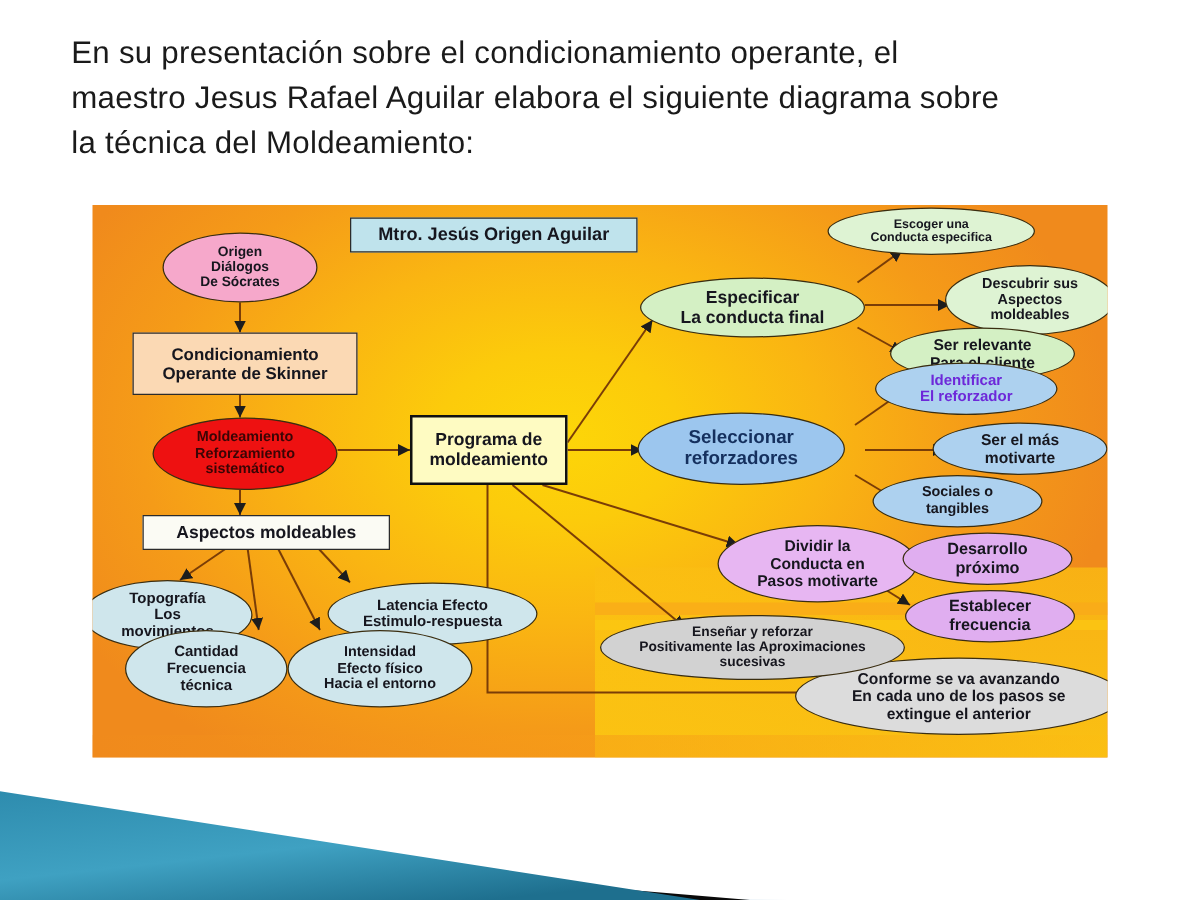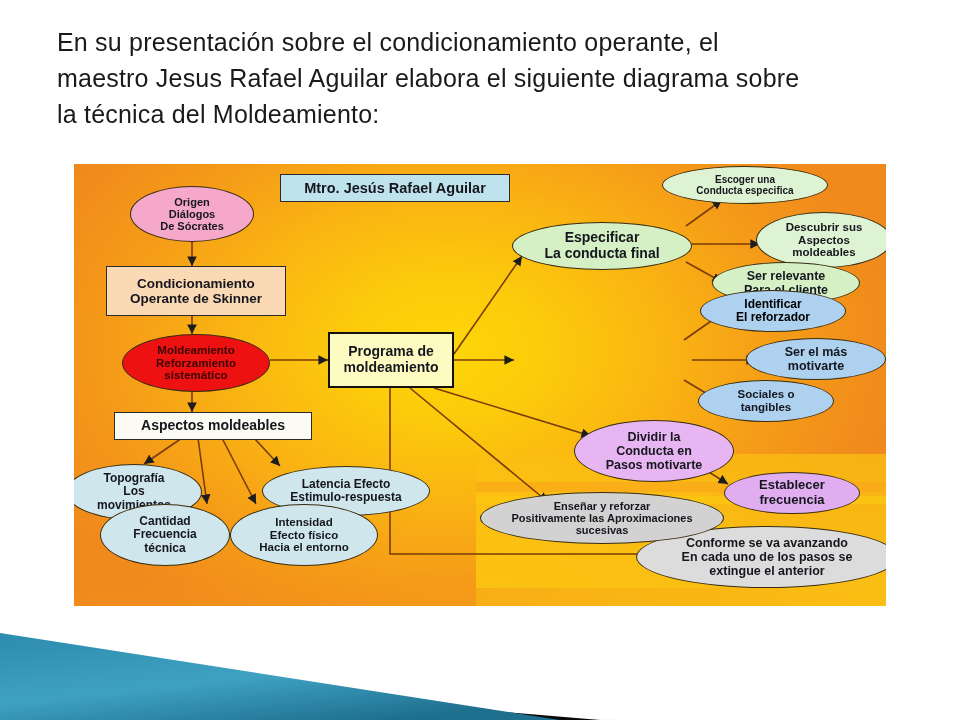--- a/index.html
+++ b/index.html
@@ -116,21 +116,21 @@
       <path d="M618,196 L682,196"></path>
 
       <path d="M610,216 L650,240"></path>
 
       <path d="M620,288 L652,284"></path>
 
       <path d="M622,300 L654,320"></path>
     </g>
   </svg>
 
-  <div class="node rect c-cyanbx" style="left:206px;top:10px;width:230px;height:28px;font-size:14.5px;">Mtro. Jesús Rafael Aguilar</div>
+  <div class="node rect c-cyanbx" style="left:206px;top:10px;width:230px;height:28px;font-size:14.5px;">Mtro. Jesús Origen Aguilar</div>
 
   <div class="node ell c-pink" style="left:56px;top:22px;width:124px;height:56px;font-size:11px;">Origen
 Diálogos
 De Sócrates</div>
 
   <div class="node rect c-peach" style="left:32px;top:102px;width:180px;height:50px;font-size:13.5px;">Condicionamiento
 Operante de Skinner</div>
 
   <div class="node ell c-red" style="left:48px;top:170px;width:148px;height:58px;font-size:11.5px;">Moldeamiento
 Reforzamiento
@@ -162,34 +162,38 @@
   <div class="node ell c-greenL" style="left:588px;top:2px;width:166px;height:38px;font-size:10px;">Escoger una
 Conducta  especifica</div>
 
   <div class="node ell c-greenL" style="left:682px;top:48px;width:136px;height:56px;font-size:11.5px;">Descubrir sus
 Aspectos
 moldeables</div>
 
   <div class="node ell c-green" style="left:638px;top:98px;width:148px;height:42px;font-size:12.5px;">Ser relevante
 Para el cliente</div>
 
-
-  <div class="node ell c-blue" style="left:626px;top:126px;width:146px;height:42px;font-size:12px;color:#000000;">Identificar
+  <div class="node ell c-blueD" style="left:436px;top:166px;width:166px;height:58px;font-size:15px;color:#15305e;">Seleccionar
+reforzadores</div>
+
+  <div class="node ell c-blue" style="left:626px;top:126px;width:146px;height:42px;font-size:12px;color:#6d28d9;">Identificar
 El reforzador</div>
 
   <div class="node ell c-blue" style="left:672px;top:174px;width:140px;height:42px;font-size:12.5px;">Ser el más
 motivarte</div>
 
   <div class="node ell c-blue" style="left:624px;top:216px;width:136px;height:42px;font-size:11.5px;">Sociales o
 tangibles</div>
 
   <div class="node ell c-violet" style="left:500px;top:256px;width:160px;height:62px;font-size:12.5px;">Dividir la
 Conducta en
 Pasos motivarte</div>
 
+  <div class="node ell c-purple" style="left:648px;top:262px;width:136px;height:42px;font-size:13px;">Desarrollo
+próximo</div>
 
   <div class="node ell c-purple" style="left:650px;top:308px;width:136px;height:42px;font-size:13px;">Establecer
 frecuencia</div>
 
   <div class="node ell c-grey2" style="left:562px;top:362px;width:262px;height:62px;font-size:12.5px;">Conforme se va avanzando
 En cada uno de los pasos se
 extingue el anterior</div>
 
   <div class="node ell c-grey" style="left:406px;top:328px;width:244px;height:52px;font-size:11px;">Enseñar y reforzar
 Positivamente las Aproximaciones

